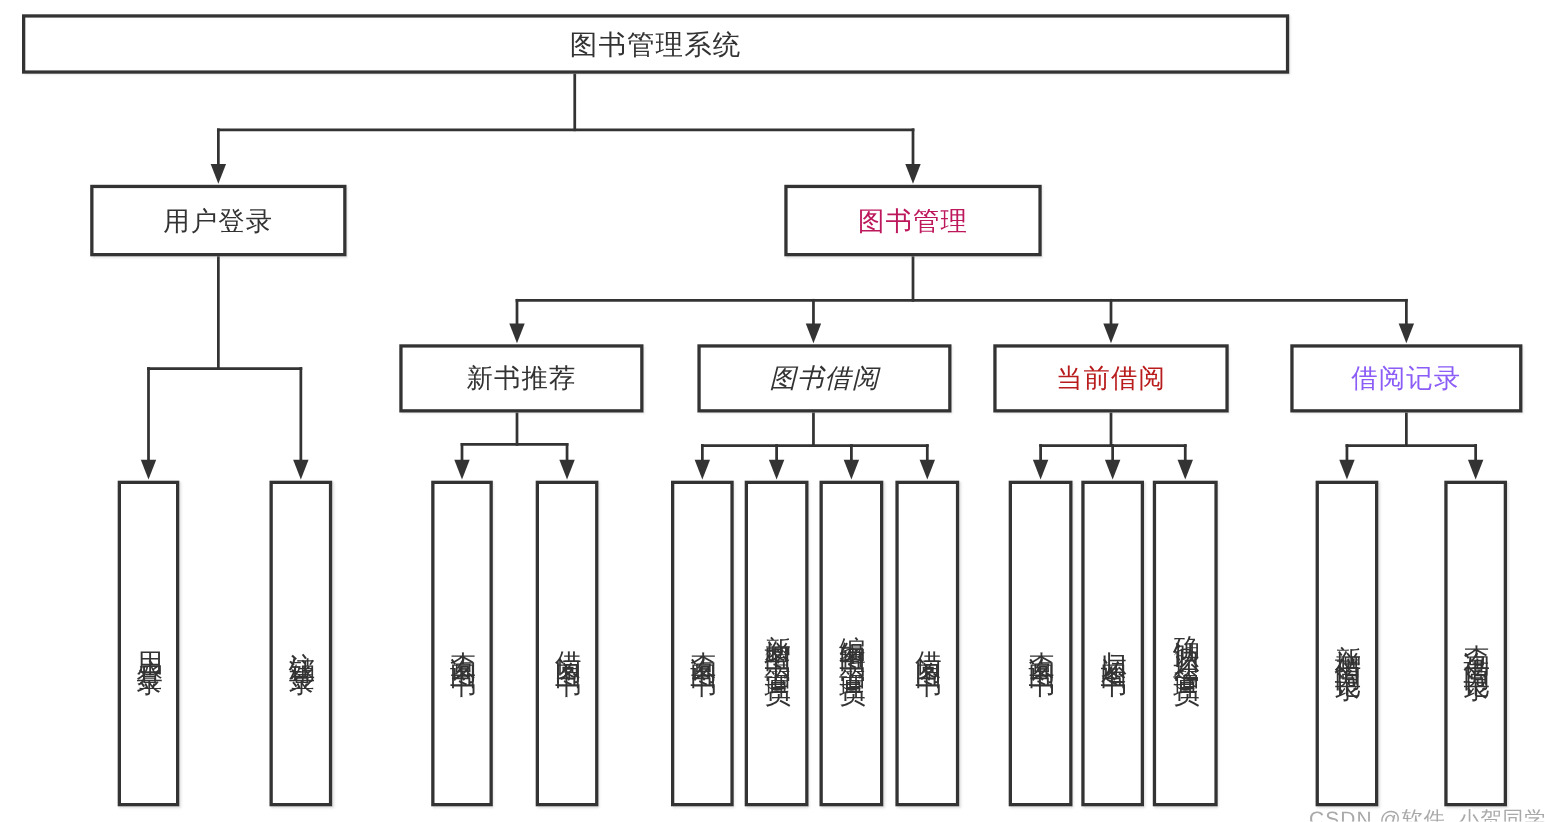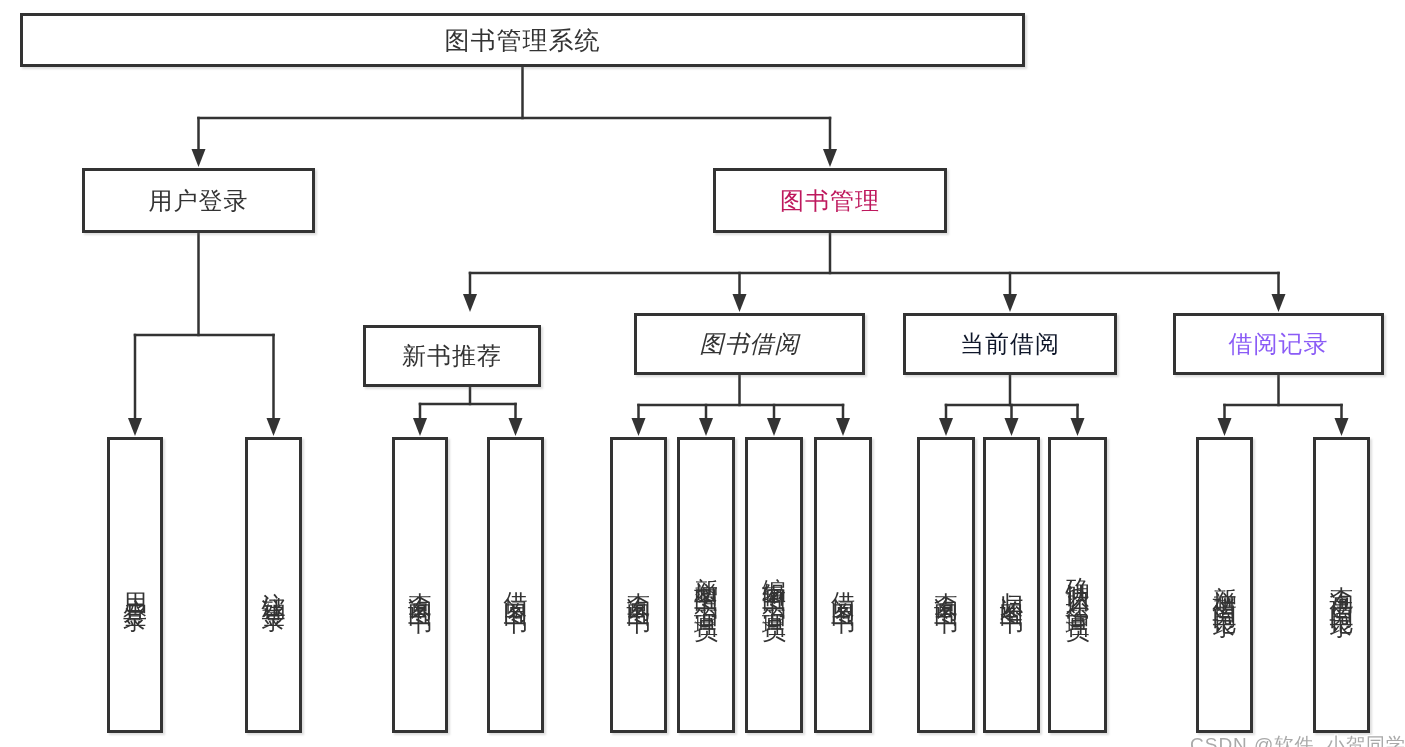--- a/index.html
+++ b/index.html
@@ -114,37 +114,37 @@
       <line x1="1077.5" y1="405" x2="1077.5" y2="422" stroke="#333333" stroke-width="2.5" stroke-linecap="square"></line>
       <polygon points="1077.5,436 1070.5,418 1084.5,418" fill="#333333"></polygon>
       <line x1="1278.5" y1="375" x2="1278.5" y2="405" stroke="#333333" stroke-width="2.5" stroke-linecap="square"></line>
       <line x1="1224.5" y1="405" x2="1341.5" y2="405" stroke="#333333" stroke-width="2.5" stroke-linecap="square"></line>
       <line x1="1224.5" y1="405" x2="1224.5" y2="422" stroke="#333333" stroke-width="2.5" stroke-linecap="square"></line>
       <polygon points="1224.5,436 1217.5,418 1231.5,418" fill="#333333"></polygon>
       <line x1="1341.5" y1="405" x2="1341.5" y2="422" stroke="#333333" stroke-width="2.5" stroke-linecap="square"></line>
       <polygon points="1341.5,436 1334.5,418 1348.5,418" fill="#333333"></polygon>
     </svg>
   <div id="nodes-layer">
-      <div class="node root" style="left: 20px; top: 13px; width: 1005px; height: 54px; border-color: rgb(51, 51, 51);">
+      <div class="node root" style="left: 20px; top: 13px; width: 1152px; height: 54px; border-color: rgb(51, 51, 51);">
         <span class="lbl" style="color: rgb(51, 51, 51);">图书管理系统</span>
       </div>
       <div class="node" style="left: 82px; top: 168px; width: 233px; height: 65px; border-color: rgb(51, 51, 51);">
         <span class="lbl" style="color: rgb(51, 51, 51);">用户登录</span>
       </div>
       <div class="node" style="left: 713px; top: 168px; width: 234px; height: 65px; border-color: rgb(51, 51, 51);">
         <span class="lbl" style="color: #be185d;">图书管理</span>
       </div>
-      <div class="node" style="left: 363px; top: 313px; width: 178px; height: 62px; border-color: rgb(51, 51, 51); margin-top: 12px;">
+      <div class="node" style="left: 363px; top: 313px; width: 222px; height: 62px; border-color: rgb(51, 51, 51);">
         <span class="lbl" style="color: rgb(51, 51, 51);">新书推荐</span>
       </div>
       <div class="node" style="left: 634px; top: 313px; width: 231px; height: 62px; border-color: rgb(51, 51, 51); font-style: italic;">
         <span class="lbl" style="color: rgb(51, 51, 51);">图书借阅</span>
       </div>
       <div class="node" style="left: 903px; top: 313px; width: 214px; height: 62px; border-color: rgb(51, 51, 51);">
-        <span class="lbl" style="color: #0f172a; font-family: Liberation Serif, serif;">当前借阅</span>
+        <span class="lbl" style="color: #b91c1c; font-family: Liberation Serif, serif;">当前借阅</span>
       </div>
       <div class="node" style="left: 1173px; top: 313px; width: 211px; height: 62px; border-color: rgb(51, 51, 51);">
         <span class="lbl" style="color: #8b5cf6;">借阅记录</span>
       </div>
       <div class="node vertical" style="left: 107px; top: 437px; width: 56px; height: 296px; border-color: rgb(51, 51, 51);">
         <span class="lbl" style="color: rgb(51, 51, 51);">用户登录</span>
       </div>
       <div class="node vertical" style="left: 245px; top: 437px; width: 57px; height: 296px; border-color: rgb(51, 51, 51);">
         <span class="lbl" style="color: rgb(51, 51, 51);">注销登录</span>
       </div>

